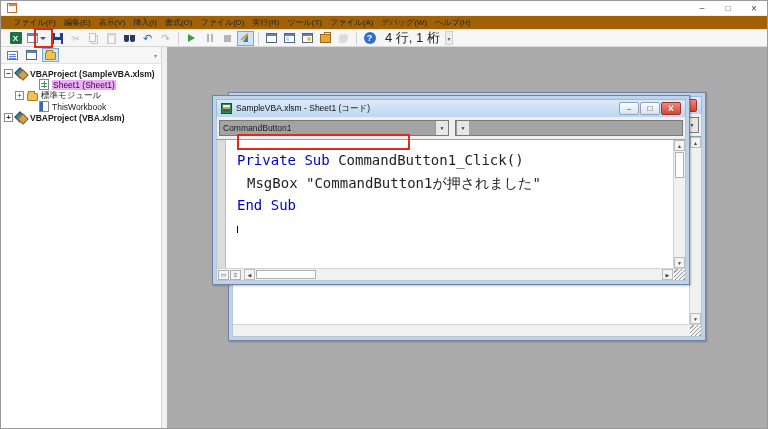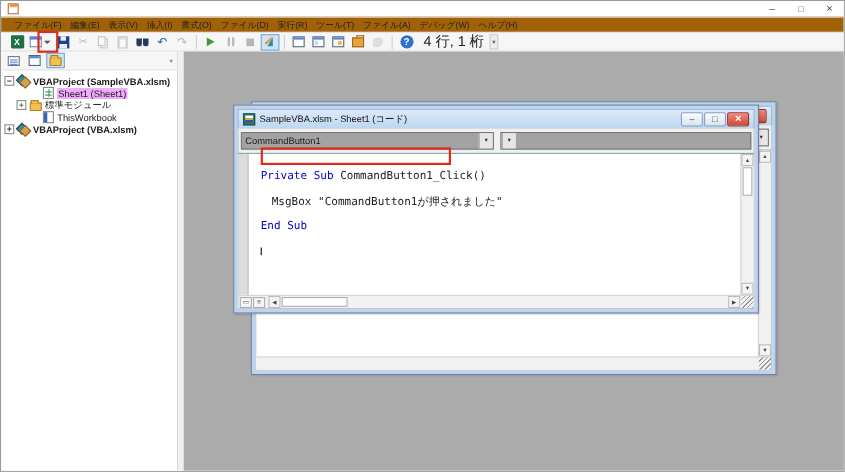--- a/index.html
+++ b/index.html
@@ -105,21 +105,21 @@
   .cbtns { display:flex; gap:1px; }
   .cbtn { width:20px; height:13px; border:1px solid #8aa4c0; border-radius:2px; background:linear-gradient(#fdfdfd,#d7e3ef); display:flex; align-items:center; justify-content:center; font-size:8px; color:#333; }
   .cbtn.close { background:linear-gradient(#ee8a7e,#d14836); border-color:#9a3527; color:#fff; font-weight:bold; }
   .combo-row { height:22px; background:#f0f0f0; border:1px solid #b8c6d6; border-top:none; border-bottom:none; position:relative; }
   .combo { position:absolute; top:3px; height:16px; background:#a3a3a3; border:1px solid #787878; display:flex; align-items:center; }
   .combo-val { flex:1; font-size:8.5px; padding-left:3px; white-space:nowrap; overflow:hidden; }
   .combo-btn { width:13px; height:100%; background:#e6e6e6; border-left:1px solid #999; display:flex; align-items:center; justify-content:center; flex:none; }
   .combo-btn::before { content:'▼'; font-size:5px; color:#333; }
   .client { position:absolute; left:0; top:40px; right:0; bottom:0; background:#fff; border:1px solid #b8c6d6; border-top:1px solid #8aa; }
   .margin-strip { position:absolute; left:0; top:0; bottom:12px; width:9px; background:#dcdcdc; border-right:1px solid #c0c0c0; }
-  .code-pane { position:absolute; left:10px; top:0; right:12px; bottom:12px; overflow:hidden; font-family:"DejaVu Sans Mono","Liberation Mono",monospace; font-size:10px; line-height:7.5px; padding:2px 0 0 10px; white-space:pre; }
+  .code-pane { position:absolute; left:10px; top:0; right:12px; bottom:12px; overflow:hidden; font-family:"DejaVu Sans Mono","Liberation Mono",monospace; font-size:14px; line-height:7.5px; padding:2px 0 0 10px; white-space:pre; }
   .kw { color:#0000c8; }
   .codetxt { color:#222; }
   .l2 { padding-left:10px; }
   .caret { display:inline-block; width:1px; height:7px; background:#000; }
   .vscroll { position:absolute; right:0; top:0; width:12px; bottom:12px; background:#f1f1f1; border-left:1px solid #d4d4d4; }
   .sbtn { position:absolute; left:0; width:11px; height:11px; background:#f4f4f4; border:1px solid #bcbcbc; display:flex; align-items:center; justify-content:center; }
   .sbtn::before { font-size:5px; color:#444; }
   .sb-up { top:0; } .sb-up::before { content:'▲'; }
   .sb-down { bottom:0; } .sb-down::before { content:'▼'; }
   .vthumb { position:absolute; left:1px; top:12px; width:9px; height:26px; background:#fff; border:1px solid #b0b0b0; }

